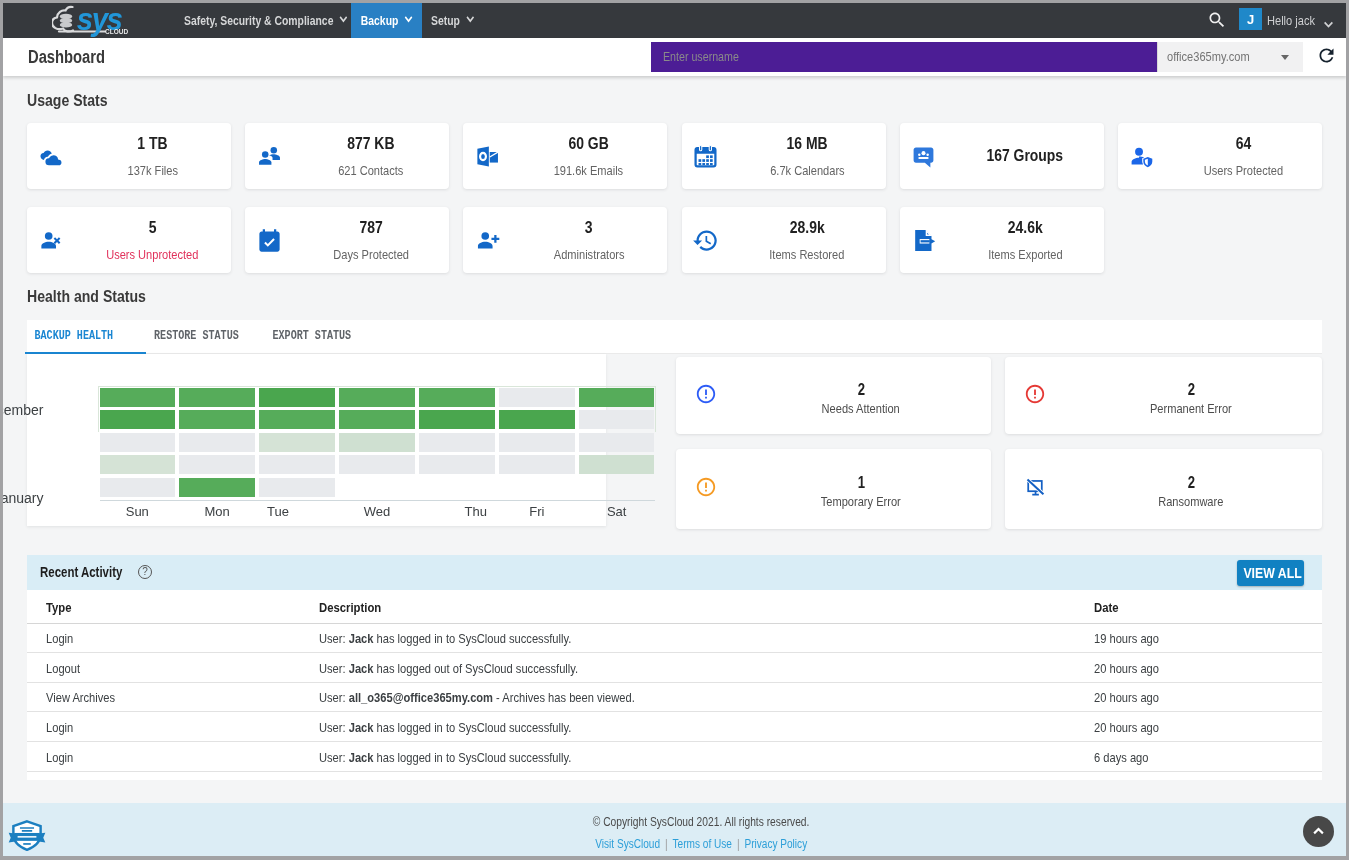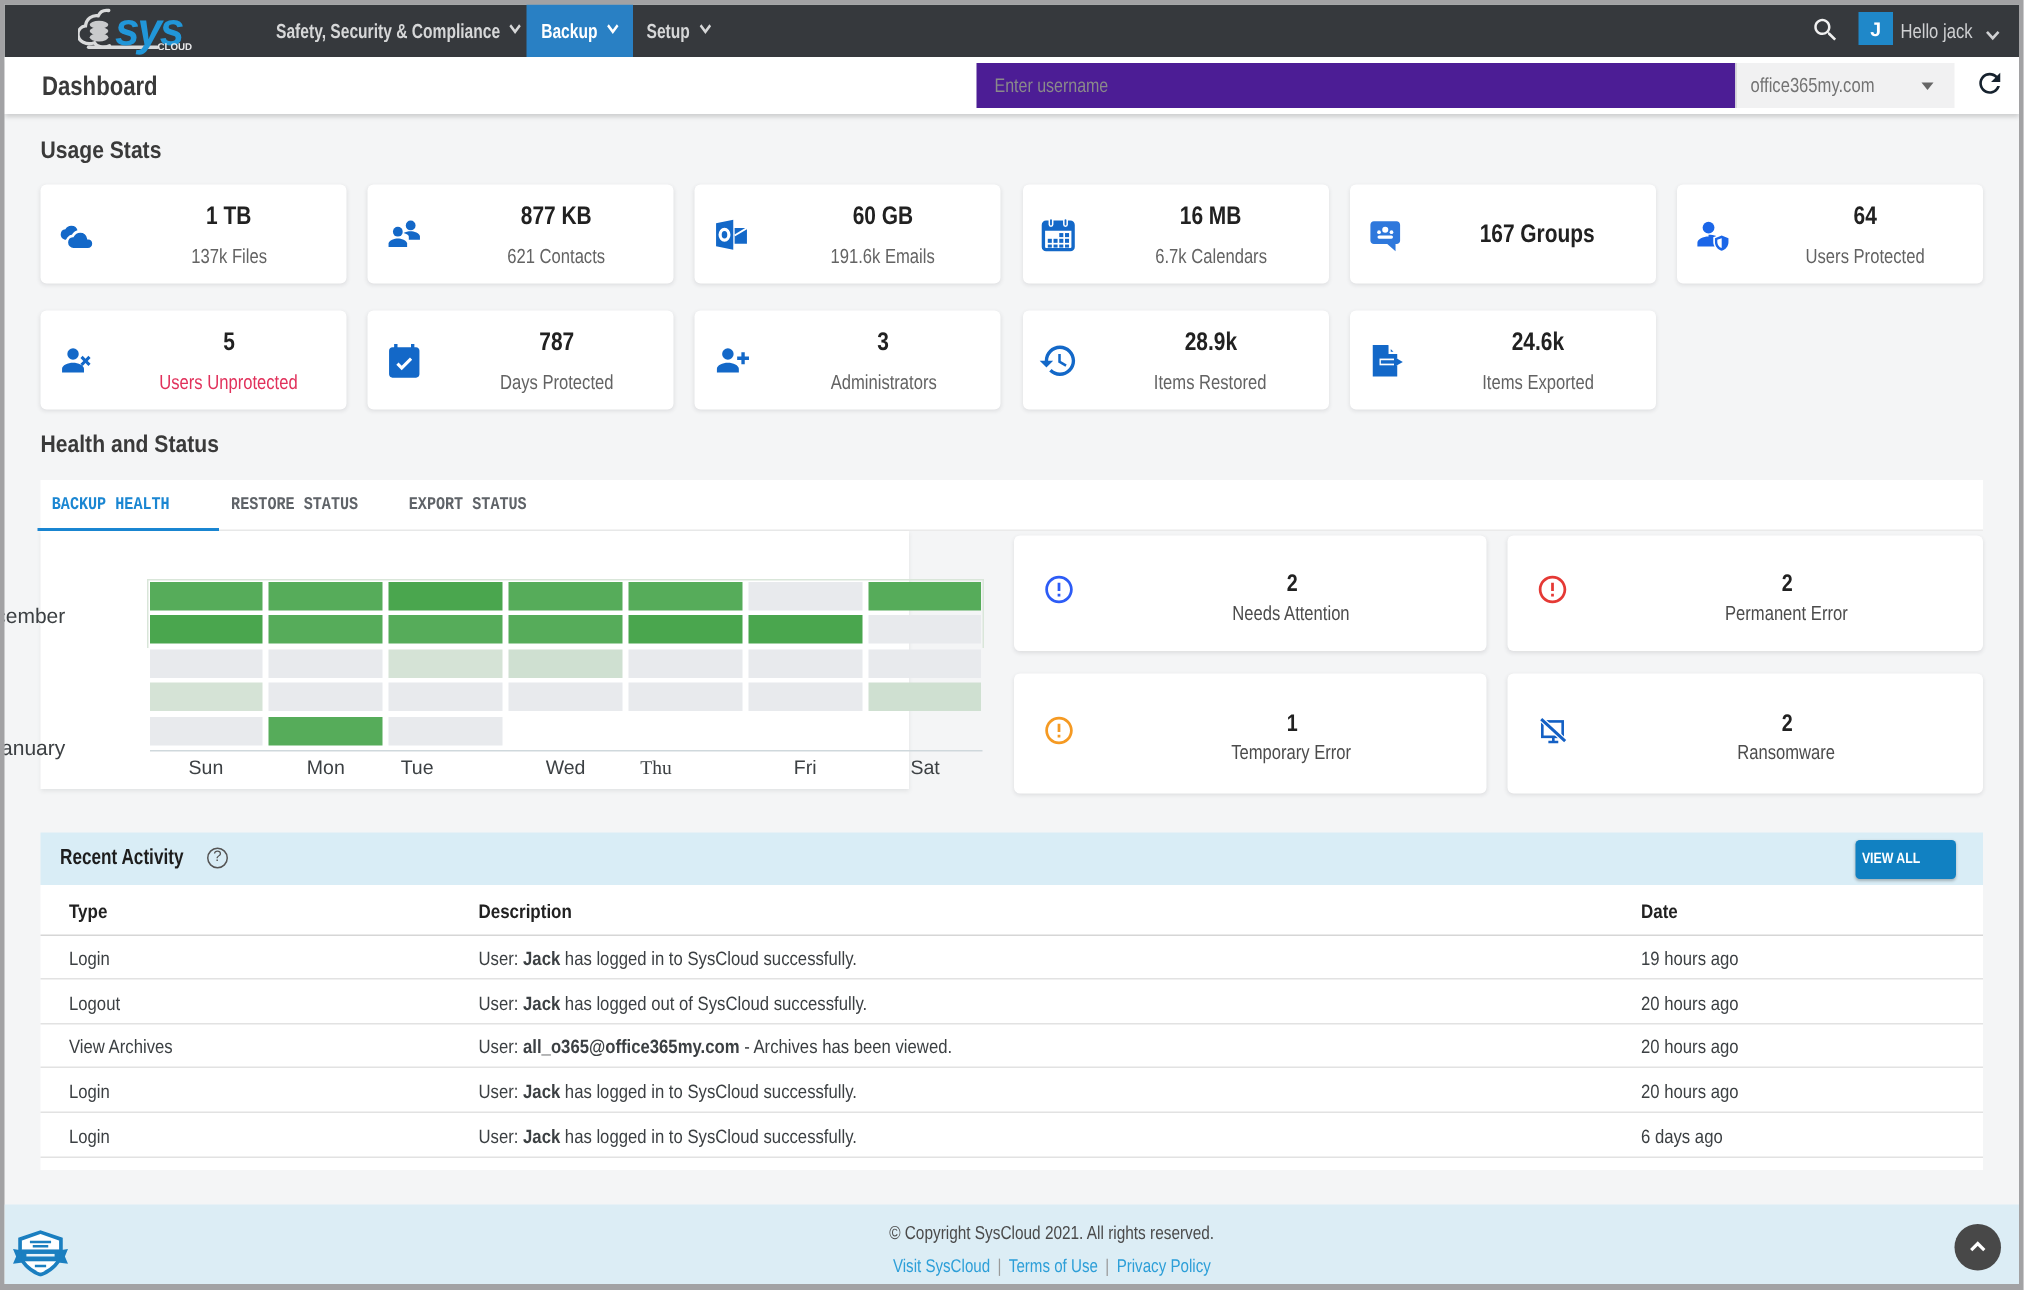--- a/index.html
+++ b/index.html
@@ -40,21 +40,21 @@
 .hm-lab { position:absolute; font-size:13px; color:#3c4043; }
 .scard { position:absolute; background:#fff; border-radius:4px; box-shadow:0 1px 3px rgba(60,64,67,0.13); display:flex; align-items:center; }
 .scard .ic { width:22px; margin-left:19px; flex:none; }
 .scard .txt { flex:1; text-align:center; padding-left:14px; }
 .scard .val { font-size:16px; font-weight:bold; color:#212121; margin-top:5px; }
 .scard .lab { font-size:13.5px; color:#4c4c4c; margin-top:2px; }
 .rabar { position:absolute; left:24px; top:552px; width:1295px; height:35px; background:#d9edf6; }
 .rabar .title { position:absolute; left:13px; top:9px; font-size:14.5px; font-weight:bold; color:#1d1d1d; }
 .rabar .title .tl { transform:scaleX(0.79); }
 .qm { position:absolute; left:111px; top:10px; width:14px; height:14px; border:1.2px solid #555; border-radius:50%; font-size:10px; line-height:12px; text-align:center; color:#555; font-weight:normal; }
-.viewall { position:absolute; left:1210px; top:5px; width:67px; height:26px; background:#1181c2; border-radius:3px; color:#fff; font-size:10px; font-weight:bold; line-height:26px; box-shadow:0 1px 2px rgba(0,0,0,0.25); }
+.viewall { position:absolute; left:1210px; top:5px; width:67px; height:26px; background:#1181c2; border-radius:3px; color:#fff; font-size:15px; font-weight:bold; line-height:26px; box-shadow:0 1px 2px rgba(0,0,0,0.25); }
 .ratable { position:absolute; left:24px; top:587px; width:1295px; height:190px; background:#fff; }
 .rarow { position:absolute; left:0; width:100%; font-size:12.8px; color:#3c4043; }
 .rarow .tl { transform:scaleX(0.87); }
 .rarow .c1 { position:absolute; left:19px; }
 .rarow .c2 { position:absolute; left:292px; }
 .rarow .c3 { position:absolute; left:1067px; }
 .rahead { font-weight:bold; color:#212121; font-size:13px; }
 .rborder { position:absolute; left:0; width:100%; border-bottom:1px solid #e2e2e2; }
 .footer { position:absolute; left:0; top:800px; width:100%; height:53px; background:#dcedf5; }
 .fcopy { position:absolute; left:27px; top:12px; width:100%; text-align:center; font-size:12.5px; color:#4a4a4a; }
@@ -335,21 +335,21 @@
     <div class="hm-cell" style="left:551.9px; top:101.2px; background:#cfe0d1;"></div>
     <div class="hm-cell" style="left:72.5px; top:123.6px; background:#e8eaed;"></div>
     <div class="hm-cell" style="left:152.4px; top:123.6px; background:#56ac5a;"></div>
     <div class="hm-cell" style="left:232.3px; top:123.6px; background:#e8eaed;"></div>
     <div class="hm-lab" style="right:562.5px; top:48px; font-size:14px;">December</div>
     <div class="hm-lab" style="right:562.5px; top:136px; font-size:14px;">January</div>
     <div class="hm-lab" style="left:80.3px; width:60px; text-align:center; top:150px;">Sun</div>
     <div class="hm-lab" style="left:160.2px; width:60px; text-align:center; top:150px;">Mon</div>
     <div class="hm-lab" style="left:240.1px; width:60px; text-align:left; top:150px;">Tue</div>
     <div class="hm-lab" style="left:320.0px; width:60px; text-align:center; top:150px;">Wed</div>
-    <div class="hm-lab" style="left:399.9px; width:60px; text-align:left; top:150px;font-family:Liberation Serif, serif;">Thu</div>
+    <div class="hm-lab" style="left:399.9px; width:60px; text-align:right; top:150px;">Thu</div>
     <div class="hm-lab" style="left:479.8px; width:60px; text-align:center; top:150px;">Fri</div>
     <div class="hm-lab" style="left:559.7px; width:60px; text-align:center; top:150px;">Sat</div>
     <div style="position:absolute; left:72.5px; top:146px; width:555.0px; border-top:1px solid #cfd8dc;"></div>
     <div style="position:absolute; left:71.0px; top:32.3px; width:558.0px; height:46px; border:1px solid #d9e6d9; border-bottom:none;"></div>
   </div>
   <div class="scard" style="left:673px; top:354px; width:315px; height:77px;">
       <div class="ic"><svg width="22" height="22" viewBox="0 0 24 24">
           <path fill="#2d5cf6" d="M12 2C6.48 2 2 6.48 2 12s4.48 10 10 10 10-4.48 10-10S17.52 2 12 2zm0 18c-4.41 0-8-3.59-8-8s3.59-8 8-8 8 3.59 8 8-3.59 8-8 8zm-1-13h2v6h-2zm0 8h2v2h-2z"></path>
         </svg></div>
       <div class="txt">

